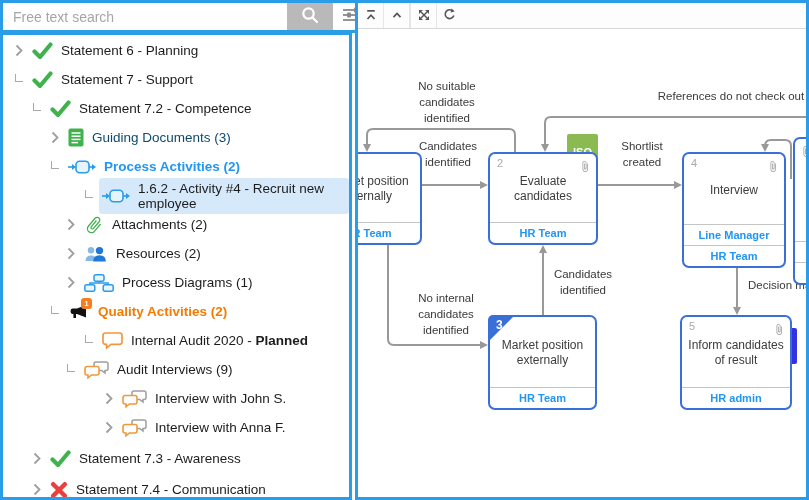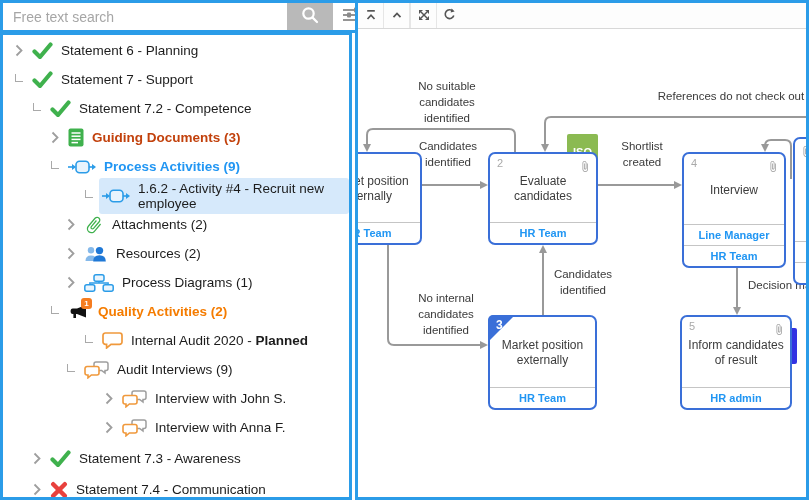--- a/index.html
+++ b/index.html
@@ -22,21 +22,21 @@
     border:3px solid #2b9ce8; background:#fff; overflow:hidden; padding-top:1px; }
 
   .trow { height:29px; display:flex; align-items:center; font-size:13.5px; color:#1c1c1c; }
   .exp { width:20px; flex:none; display:flex; align-items:center; justify-content:center; }
   .elbow { width:8px; height:8px; border-left:1px solid #a9a9a9; border-bottom:1px solid #a9a9a9; margin-bottom:4px; }
   .core { display:flex; align-items:center; padding:3px 8px 3px 3px; border-radius:3px; }
   .core.sel { background:#d6e9fb; }
   .ticon { flex:none; display:flex; align-items:center; justify-content:center; margin-right:8px; }
   .lvl0{padding-left:6px}.lvl1{padding-left:24px}.lvl2{padding-left:42px}
   .lvl3{padding-left:76px}.lvl4{padding-left:58px}.lvl5{padding-left:96px}
-  .t-green { color:#c2410c; font-weight:bold; }
+  .t-green { color:#0c4a6e; font-weight:normal; }
   .t-blue  { color:#2196f3; font-weight:bold; }
   .t-orange{ color:#f57c00; font-weight:bold; }
   .bold { font-weight:bold; }
   .mega-wrap { position:relative; width:22px; height:18px; }
   .mega-badge { position:absolute; top:-5px; right:-2px; width:11px; height:11px;
     background:#f57c1f; border-radius:3px; color:#fff; font-size:8px; font-weight:bold;
     display:flex; align-items:center; justify-content:center; }
   .gap-top { margin-top:2px; }
 
   
@@ -183,21 +183,21 @@
       <span class="core">
           <span class="ticon">
             <svg width="28" height="14" viewBox="0 0 28 14">
               <line x1="0" y1="7" x2="4" y2="7" stroke="#2b9ce8" stroke-width="1.6"></line>
               <polygon points="4,4 8,7 4,10" fill="#2b9ce8"></polygon>
               <rect x="8" y="1.2" width="13" height="11.6" rx="3.5" fill="#e8f4fd" stroke="#2b9ce8" stroke-width="1.6"></rect>
               <line x1="21" y1="7" x2="24" y2="7" stroke="#2b9ce8" stroke-width="1.6"></line>
               <polygon points="24,4 28,7 24,10" fill="#2b9ce8"></polygon>
             </svg>
           </span>
-      <span class="t-blue">Process Activities (9)</span>
+      <span class="t-blue">Process Activities (2)</span>
         </span>
     </div>
 
     <div class="trow lvl3">
       <span class="exp">
           <span class="elbow"></span>
         </span>
       <span class="core sel">
           <span class="ticon">
             <svg width="28" height="14" viewBox="0 0 28 14">

